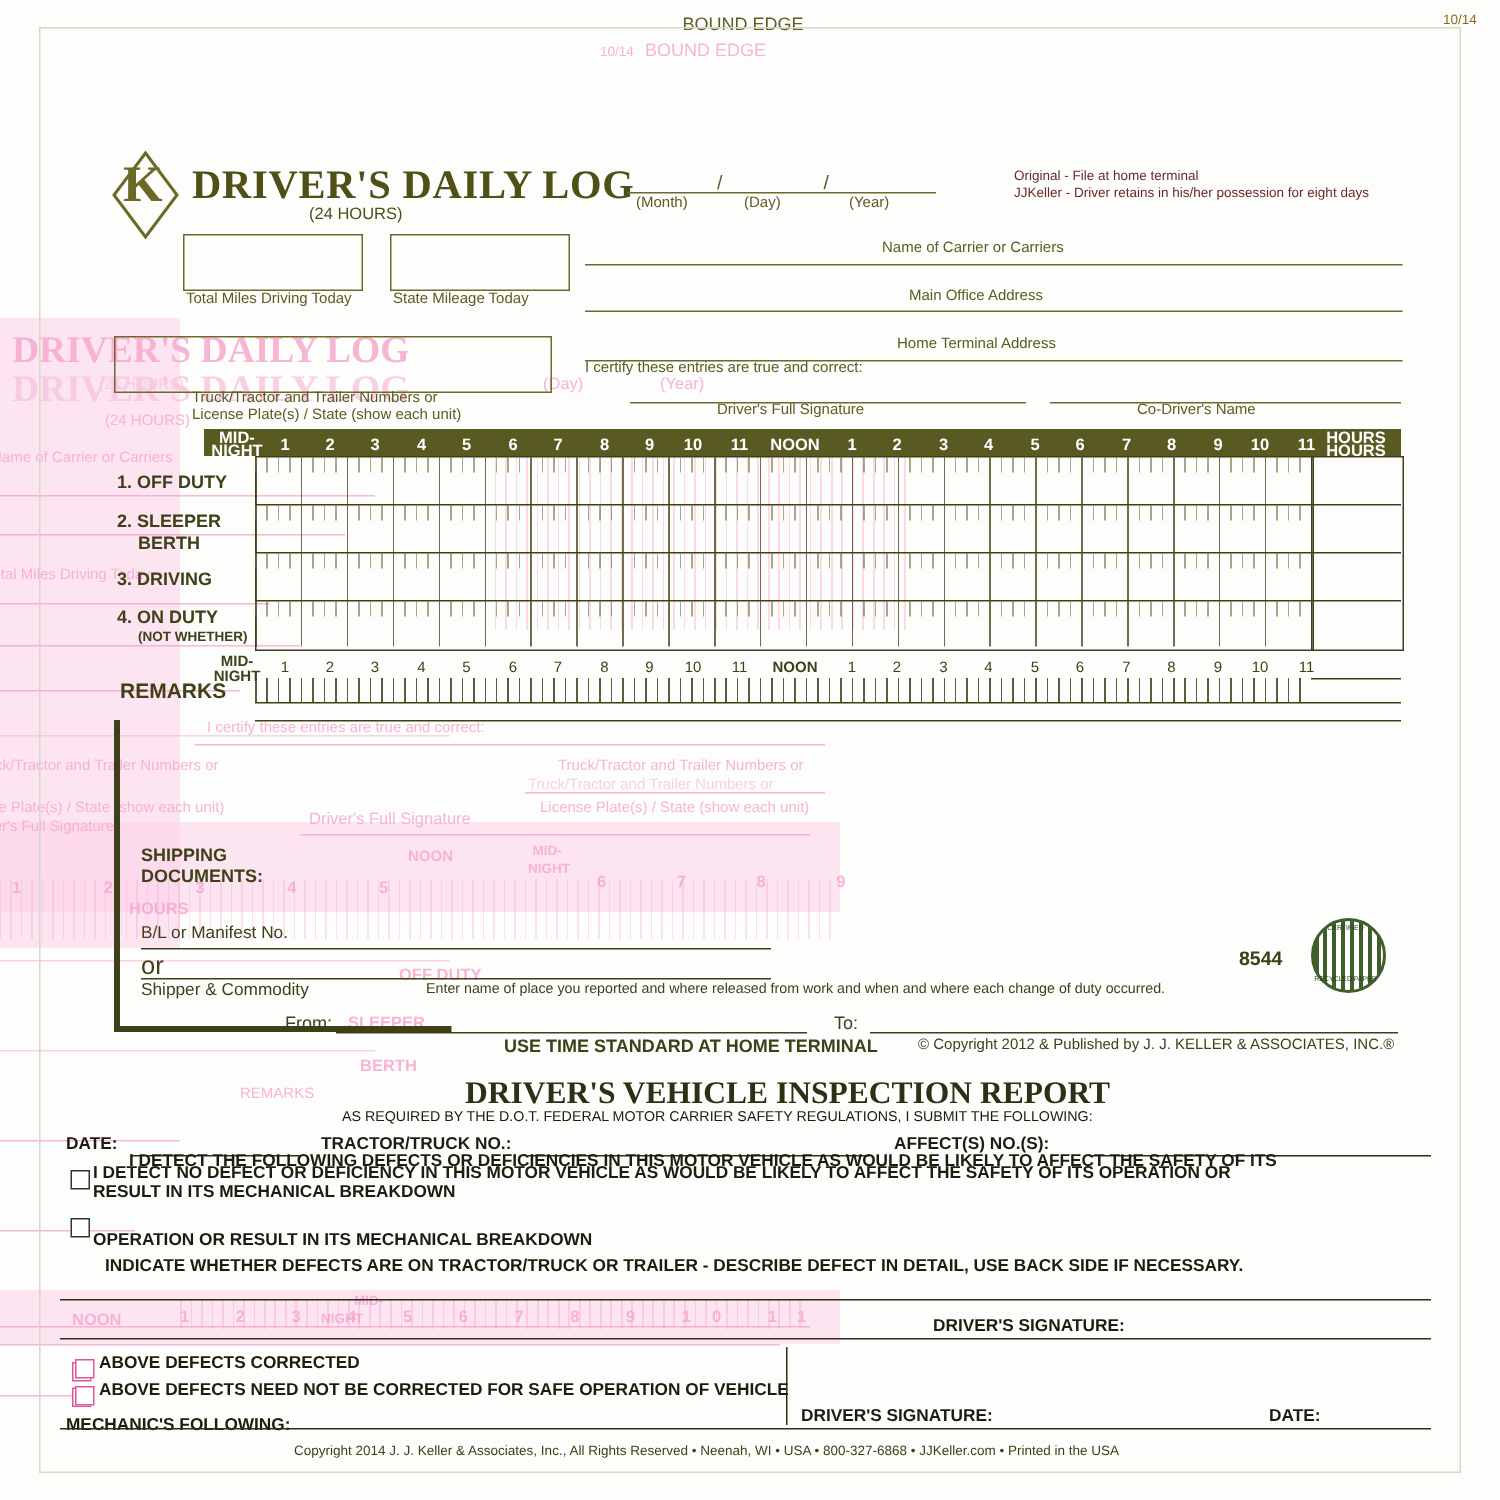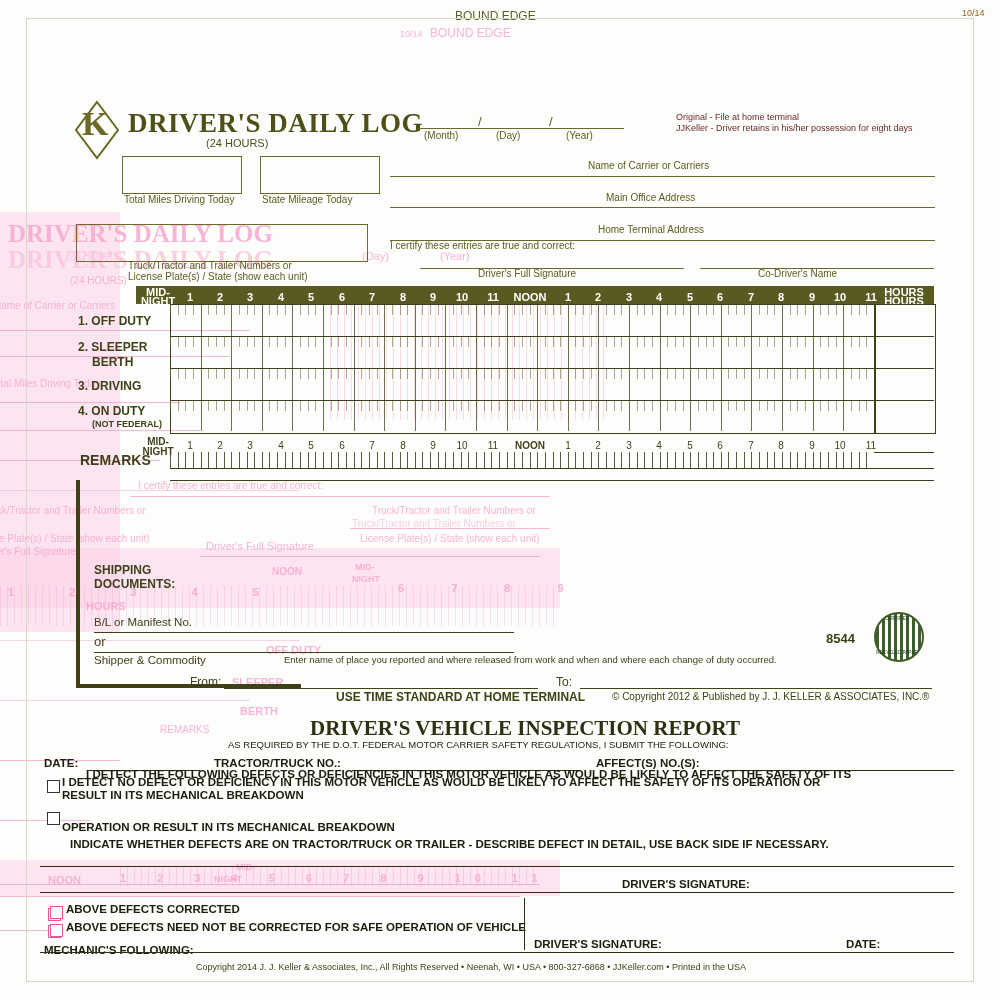--- a/index.html
+++ b/index.html
@@ -224,21 +224,21 @@
   </div>
   <div class="rowlbl" style="left:92px;top:355px;">BERTH</div>
   <div class="rowlbl" style="left:78px;top:379px;">
     <span>3.</span>
     <span>DRIVING</span>
   </div>
   <div class="rowlbl" style="left:78px;top:404px;">
     <span>4.</span>
     <span>ON DUTY</span>
   </div>
-  <div class="rowsub" style="left:92px;top:419px;font-size:9px;">(NOT FEDERAL)</div>
+  <div class="rowsub" style="left:92px;top:419px;font-size:9px;">(NOT WHETHER)</div>
 
   <div class="hnum" style="left:140px;top:436px;width:36px;font-weight:bold;">MID-</div>
   <div class="hnum" style="left:140px;top:446px;width:36px;font-weight:bold;">NIGHT</div>
   <div class="hnum" style="left:182px;top:440px;width:16px;">1</div>
   <div class="hnum" style="left:212px;top:440px;width:16px;">2</div>
   <div class="hnum" style="left:242px;top:440px;width:16px;">3</div>
   <div class="hnum" style="left:273px;top:440px;width:16px;">4</div>
   <div class="hnum" style="left:303px;top:440px;width:16px;">5</div>
   <div class="hnum" style="left:334px;top:440px;width:16px;">6</div>
   <div class="hnum" style="left:364px;top:440px;width:16px;">7</div>
@@ -268,21 +268,21 @@
   <div class="gline" style="left:874px;top:468px;width:60px;height:1px;"></div>
 
   <div style="position:absolute;left:76px;top:480px;width:4px;height:208px;background:#3f4018;"></div>
   <div style="position:absolute;left:76px;top:684px;width:225px;height:4px;background:#3f4018;"></div>
   <div class="gline" style="left:170px;top:480px;width:764px;height:1px;"></div>
 
   <div class="t" style="left:94px;top:563px;font-size:12px;font-weight:bold;color:#3f4018;">SHIPPING</div>
   <div class="t" style="left:94px;top:577px;font-size:12px;font-weight:bold;color:#3f4018;">DOCUMENTS:</div>
   <div class="ln" style="left:94px;top:632px;width:420px;border-color:#3f4018;"></div>
   <div class="t dark" style="left:94px;top:616px;font-size:11.5px;">B/L or Manifest No.</div>
-  <div class="t dark" style="left:94px;top:634px;font-size:13px;">or</div>
+  <div class="t dark" style="left:94px;top:634px;font-size:17px;">or</div>
   <div class="ln" style="left:94px;top:652px;width:420px;border-color:#3f4018;"></div>
   <div class="t dark" style="left:94px;top:654px;font-size:11.5px;">Shipper &amp; Commodity</div>
   <div class="t dark" style="left:190px;top:675px;font-size:12px;">From:</div>
   <div class="ln" style="left:224px;top:688px;width:314px;border-color:#3f4018;"></div>
   <div class="t dark" style="left:556px;top:675px;font-size:12px;">To:</div>
   <div class="ln" style="left:580px;top:688px;width:352px;border-color:#3f4018;"></div>
 
   <div class="t dark" style="left:284px;top:654px;font-size:9.5px;">Enter name of place you reported and where released from work and when and where each change of duty occurred.</div>
   <div class="t" style="left:318px;top:690px;font-size:12px;font-weight:bold;color:#3f4018;margin-left:18px;">USE TIME STANDARD AT HOME TERMINAL</div>
   <div class="t" style="left:612px;top:691px;font-size:10px;color:#3f4018;">© Copyright 2012 &amp; Published by J. J. KELLER &amp; ASSOCIATES, INC.®</div>

